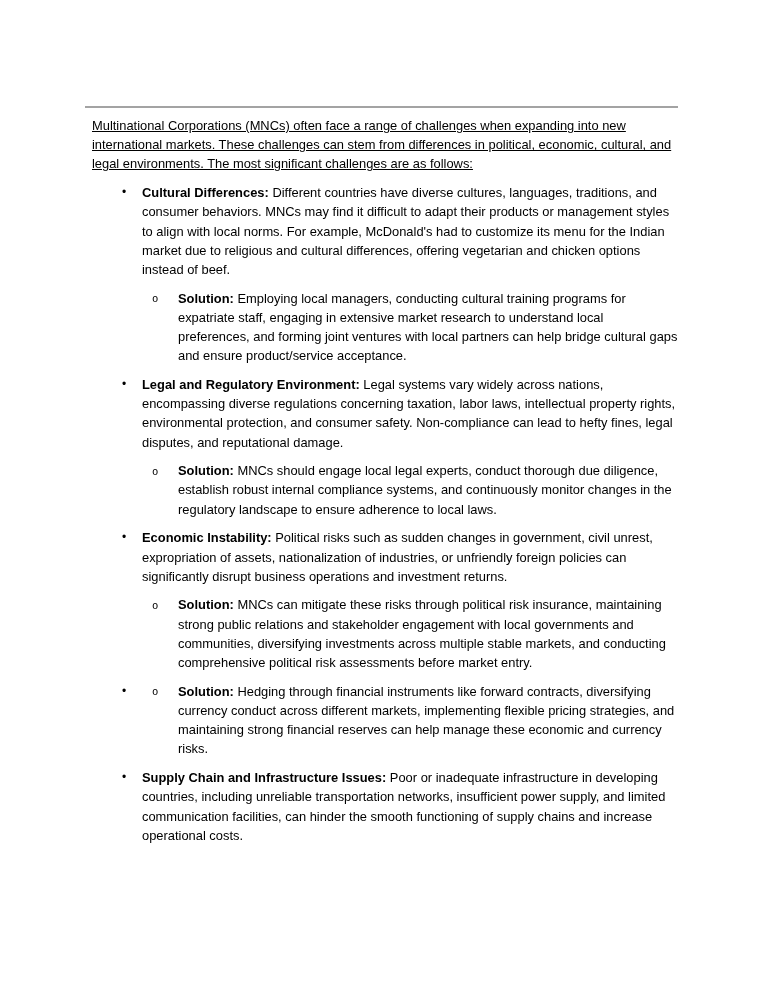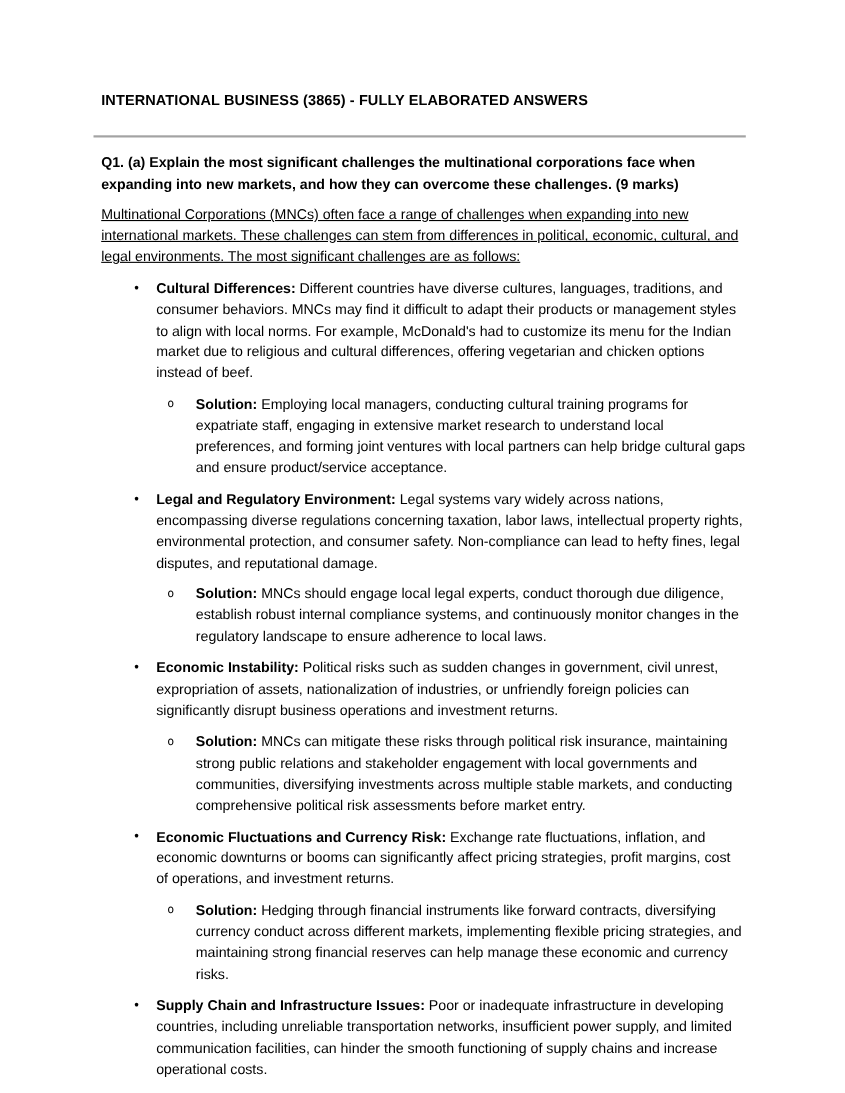--- a/index.html
+++ b/index.html
@@ -73,25 +73,23 @@
   }
   p { margin: 0; }
   strong { font-weight: 700; margin-top: 12px; }
 </style>
 </head>
 <body>
 
 <div class="page">
   <div class="content">
 
-    <h1 class="doc-title">INTERNATIONAL BUSINESS (3865) - FULLY ELABORATED ANSWERS</h1>
 
     <hr class="rule">
 
-    <p class="question-heading">Q1. (a) Explain the most significant challenges the multinational corporations face when expanding into new markets, and how they can overcome these challenges. (9 marks)</p>
 
     <p class="intro">Multinational Corporations (MNCs) often face a range of challenges when expanding into new international markets. These challenges can stem from differences in political, economic, cultural, and legal environments. The most significant challenges are as follows:</p>
 
     <div class="bullet-item">
       <span class="marker">•</span>
       <p><strong>Cultural Differences:</strong><span> Different countries have diverse cultures, languages, traditions, and consumer behaviors. MNCs may find it difficult to adapt their products or management styles to align with local norms. For example, McDonald's had to customize its menu for the Indian market due to religious and cultural differences, offering vegetarian and chicken options instead of beef.</span></p>
       <div class="sub-item">
         <span class="marker">o</span>
         <p><strong>Solution:</strong><span> Employing local managers, conducting cultural training programs for expatriate staff, engaging in extensive market research to understand local preferences, and forming joint ventures with local partners can help bridge cultural gaps and ensure product/service acceptance.</span></p>
       </div>
@@ -110,21 +108,20 @@
       <span class="marker">•</span>
       <p><strong>Economic Instability:</strong><span> Political risks such as sudden changes in government, civil unrest, expropriation of assets, nationalization of industries, or unfriendly foreign policies can significantly disrupt business operations and investment returns.</span></p>
       <div class="sub-item">
         <span class="marker">o</span>
         <p><strong>Solution:</strong><span> MNCs can mitigate these risks through political risk insurance, maintaining strong public relations and stakeholder engagement with local governments and communities, diversifying investments across multiple stable markets, and conducting comprehensive political risk assessments before market entry.</span></p>
       </div>
     </div>
 
     <div class="bullet-item">
       <span class="marker">•</span>
-      <p><strong>Economic Fluctuations and Currency Risk:</strong><span> Exchange rate fluctuations, inflation, and economic downturns or booms can significantly affect pricing strategies, profit margins, cost of operations, and investment returns.</span></p>
       <div class="sub-item">
         <span class="marker">o</span>
         <p><strong>Solution:</strong><span> Hedging through financial instruments like forward contracts, diversifying currency conduct across different markets, implementing flexible pricing strategies, and maintaining strong financial reserves can help manage these economic and currency risks.</span></p>
       </div>
     </div>
 
     <div class="bullet-item">
       <span class="marker">•</span>
       <p><strong>Supply Chain and Infrastructure Issues:</strong><span> Poor or inadequate infrastructure in developing countries, including unreliable transportation networks, insufficient power supply, and limited communication facilities, can hinder the smooth functioning of supply chains and increase operational costs.</span></p>
     </div>

